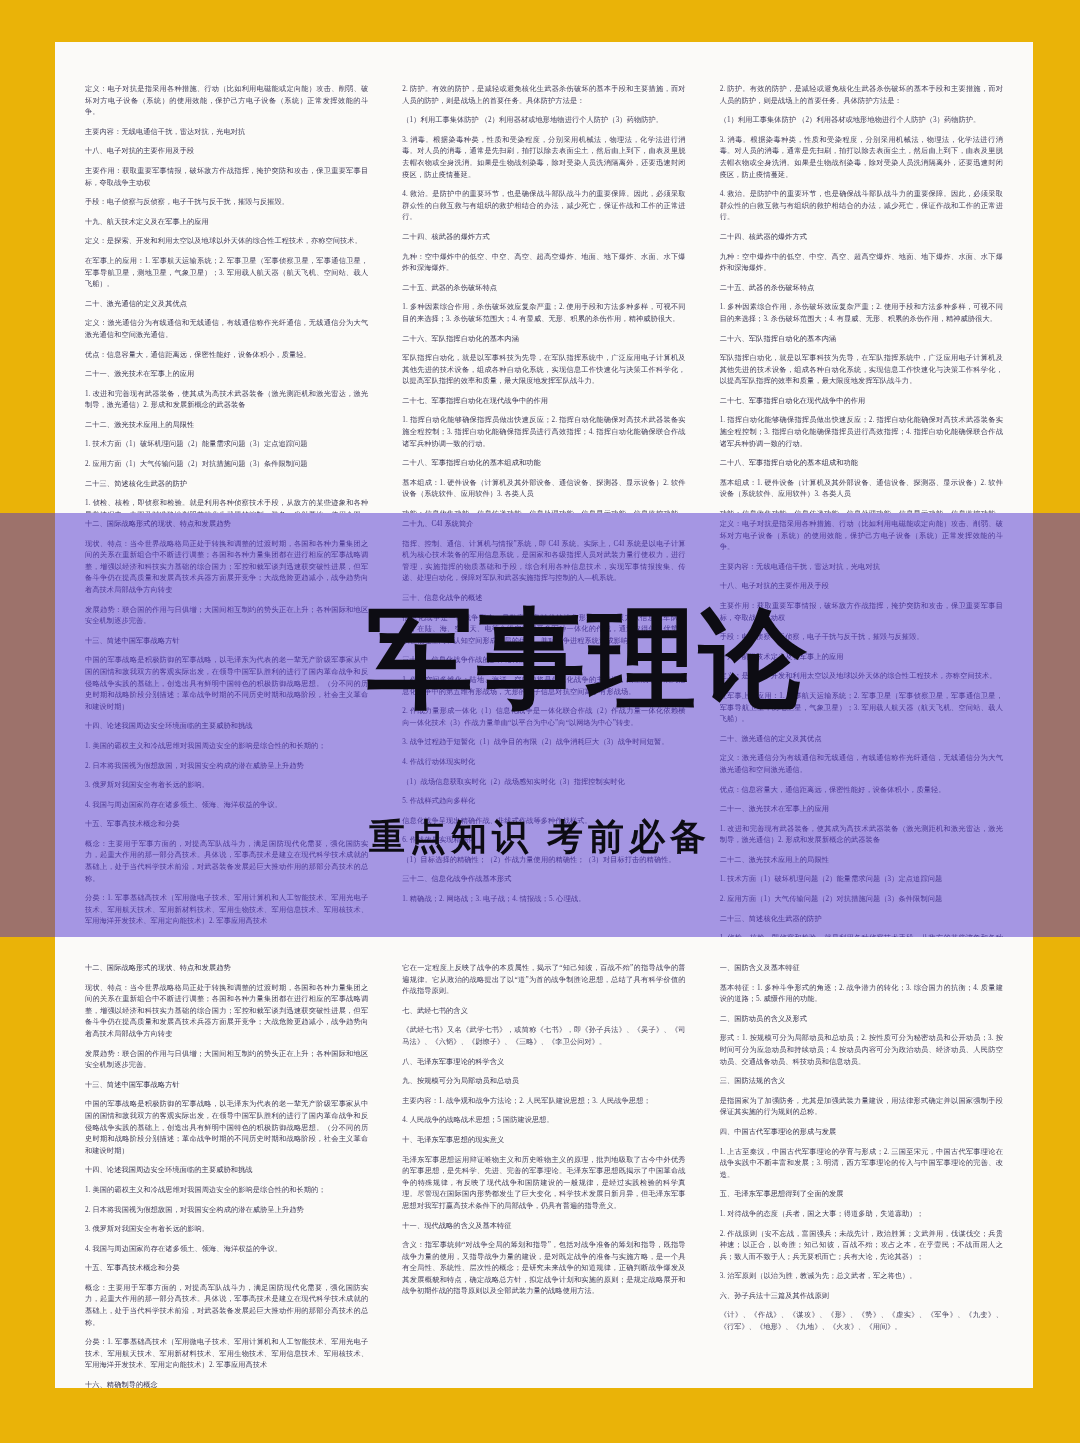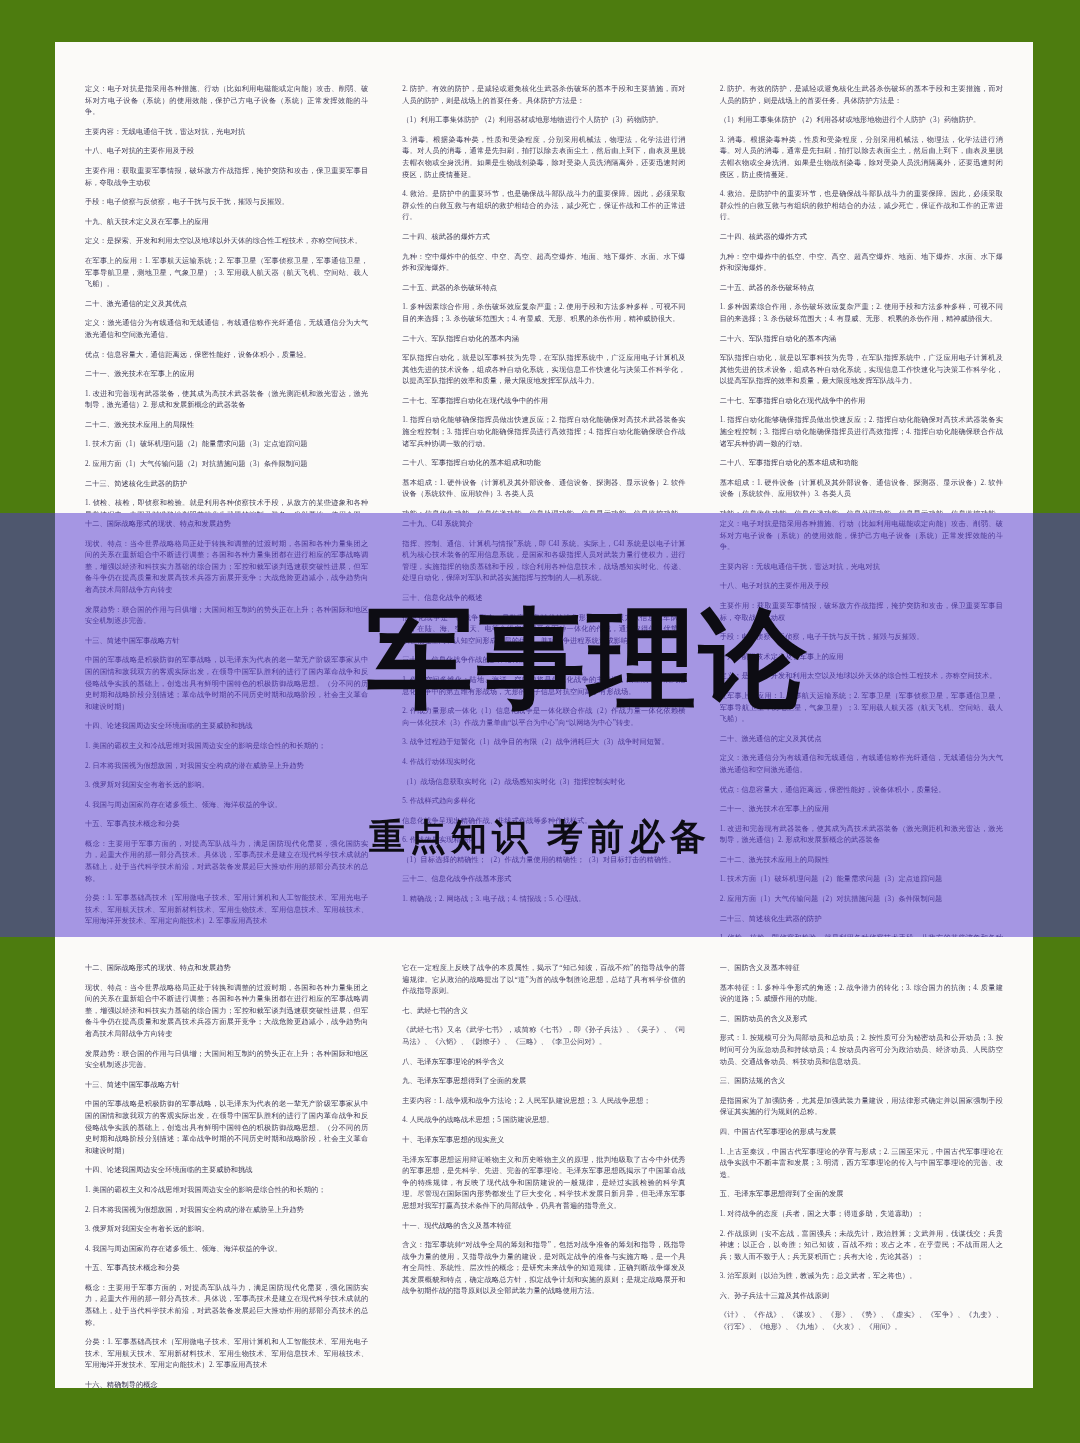--- a/index.html
+++ b/index.html
@@ -17,21 +17,21 @@
   .title{position:absolute;top:602px;left:0;width:1080px;text-align:center;
          font-family:Liberation Sans, sans-serif;font-weight:900;font-size:108px;
          line-height:1.05;color:#0D0C13;letter-spacing:3px;padding-left:48px;}
   .subtitle{position:absolute;top:818px;left:0;width:1080px;text-align:center;
          font-family:Liberation Serif, serif;font-weight:700;font-size:36px;
          line-height:1.1;color:#0D0C13;letter-spacing:5px;}
 </style>
 </head>
 <body>
 
-<div class="canvas" style="background: #4d7c0f;">
+<div class="canvas" style="background: #eab308;">
   <section class="page page1" style="background: rgb(251, 250, 248);">
       <div class="col">
         <p class="blk">定义：电子对抗是指采用各种措施、行动（比如利用电磁能或定向能）攻击、削弱、破坏对方电子设备（系统）的使用效能，保护己方电子设备（系统）正常发挥效能的斗争。</p>
         <p class="blk">主要内容：无线电通信干扰，雷达对抗，光电对抗</p>
         <p class="blk h">十八、电子对抗的主要作用及手段</p>
         <p class="blk">主要作用：获取重要军事情报，破坏敌方作战指挥，掩护突防和攻击，保卫重要军事目标，夺取战争主动权</p>
         <p class="blk">手段：电子侦察与反侦察，电子干扰与反干扰，摧毁与反摧毁。</p>
         <p class="blk h">十九、航天技术定义及在军事上的应用</p>
         <p class="blk">定义：是探索、开发和利用太空以及地球以外天体的综合性工程技术，亦称空间技术。</p>
         <p class="blk">在军事上的应用：1. 军事航天运输系统；2. 军事卫星（军事侦察卫星，军事通信卫星，军事导航卫星，测地卫星，气象卫星）；3. 军用载人航天器（航天飞机、空间站、载人飞船）。</p>
@@ -93,21 +93,21 @@
         <p class="blk">2. 日本将我国视为假想敌国，对我国安全构成的潜在威胁呈上升趋势</p>
         <p class="blk">3. 俄罗斯对我国安全有着长远的影响。</p>
         <p class="blk">4. 我国与周边国家尚存在诸多领土、领海、海洋权益的争议。</p>
         <p class="blk h">十五、军事高技术概念和分类</p>
         <p class="blk">概念：主要用于军事方面的，对提高军队战斗力，满足国防现代化需要，强化国防实力，起重大作用的那一部分高技术。具体说，军事高技术是建立在现代科学技术成就的基础上，处于当代科学技术前沿，对武器装备发展起巨大推动作用的那部分高技术的总称。</p>
         <p class="blk">分类：1. 军事基础高技术（军用微电子技术、军用计算机和人工智能技术、军用光电子技术、军用航天技术、军用新材料技术、军用生物技术、军用信息技术、军用核技术、军用海洋开发技术、军用定向能技术）2. 军事应用高技术</p>
         <p class="blk h">十六、精确制导的概念</p>
       </div>
       <div class="col">
         <p class="blk h">二十九、C4I 系统简介</p>
-        <p class="blk">指挥、控制、通信、计算机与情报”系统，即 C4I 系统。实际上，C4I 系统是以电子计算机为核心技术装备的军用信息系统，是国家和各级指挥人员对武装力量行使权力，进行管理，实施指挥的物质基础和手段，综合利用各种信息技术，战场感知实时化、传递、处理自动化，保障对军队和武器实施指挥与控制的人—机系统。</p>
+        <p class="blk">指挥、控制、通信、计算机与情报”系统，即 C4I 系统。实际上，C4I 系统是以电子计算机为核心技术装备的军用信息系统，是国家和各级指挥人员对武装力量行使权力，进行管理，实施指挥的物质基础和手段，综合利用各种信息技术，实现军事情报搜集、传递、处理自动化，保障对军队和武器实施指挥与控制的人—机系统。</p>
         <p class="blk h">三十、信息化战争的概述</p>
         <p class="blk">信息化战争是一种战争形态，是数字信息时代的战争形式，交战双方以信息化军队为主，在陆、海、空、天、电等全维空间展开多军种一体化的作战，通过取得信息优势，以在物理空间和认知空间形成全局的优势，并对战争进程系统造成影响。</p>
         <p class="blk h">三十一、信息化战争作战的多样化特点</p>
         <p class="blk">1. 作战空间多维化：陆地、海洋、空中均将是信息化战争的主战场，太空战场将成为信息化战争中的第五维有形战场，无形的电子信息对抗空间寓于有形战场。</p>
         <p class="blk">2. 作战力量形成一体化（1）信息化战争是一体化联合作战（2）作战力量一体化依赖横向一体化技术（3）作战力量单由“以平台为中心”向“以网络为中心”转变。</p>
         <p class="blk">3. 战争过程趋于短暂化（1）战争目的有限（2）战争消耗巨大（3）战争时间短暂。</p>
         <p class="blk">4. 作战行动体现实时化</p>
         <p class="blk">（1）战场信息获取实时化（2）战场感知实时化（3）指挥控制实时化</p>
         <p class="blk">5. 作战样式趋向多样化</p>
         <p class="blk">信息化战争呈现出精确作战、非线式作战等多种作战样式。</p>
@@ -152,21 +152,21 @@
         <p class="blk h">十五、军事高技术概念和分类</p>
         <p class="blk">概念：主要用于军事方面的，对提高军队战斗力，满足国防现代化需要，强化国防实力，起重大作用的那一部分高技术。具体说，军事高技术是建立在现代科学技术成就的基础上，处于当代科学技术前沿，对武器装备发展起巨大推动作用的那部分高技术的总称。</p>
         <p class="blk">分类：1. 军事基础高技术（军用微电子技术、军用计算机和人工智能技术、军用光电子技术、军用航天技术、军用新材料技术、军用生物技术、军用信息技术、军用核技术、军用海洋开发技术、军用定向能技术）2. 军事应用高技术</p>
         <p class="blk h">十六、精确制导的概念</p>
       </div>
       <div class="col">
         <p class="blk">它在一定程度上反映了战争的本质属性，揭示了“知己知彼，百战不殆”的指导战争的普遍规律。它从政治的战略提出了以“道”为首的战争制胜论思想，总结了具有科学价值的作战指导原则。</p>
         <p class="blk h">七、武经七书的含义</p>
         <p class="blk">《武经七书》又名《武学七书》，或简称《七书》，即《孙子兵法》、《吴子》、《司马法》、《六韬》、《尉缭子》、《三略》、《李卫公问对》。</p>
         <p class="blk h">八、毛泽东军事理论的科学含义</p>
-        <p class="blk h">九、毛泽东军事思想得到了全面的发展</p>
+        <p class="blk h">九、按规模可分为局部动员和总动员</p>
         <p class="blk">主要内容：1. 战争观和战争方法论；2. 人民军队建设思想；3. 人民战争思想；</p>
         <p class="blk">4. 人民战争的战略战术思想；5 国防建设思想。</p>
         <p class="blk h">十、毛泽东军事思想的现实意义</p>
         <p class="blk">毛泽东军事思想运用辩证唯物主义和历史唯物主义的原理，批判地吸取了古今中外优秀的军事思想，是先科学、先进、完善的军事理论。毛泽东军事思想既揭示了中国革命战争的特殊规律，有反映了现代战争和国防建设的一般规律，是经过实践检验的科学真理。尽管现在国际国内形势都发生了巨大变化，科学技术发展日新月异，但毛泽东军事思想对我军打赢高技术条件下的局部战争，仍具有普遍的指导意义。</p>
         <p class="blk h">十一、现代战略的含义及基本特征</p>
         <p class="blk">含义：指军事统帅“对战争全局的筹划和指导”，包括对战争准备的筹划和指导，既指导战争力量的使用，又指导战争力量的建设，是对既定战争的准备与实施方略，是一个具有全局性、系统性、层次性的概念；是研究未来战争的知道规律，正确判断战争爆发及其发展概貌和特点，确定战略总方针，拟定战争计划和实施的原则；是规定战略展开和战争初期作战的指导原则以及全部武装力量的战略使用方法。</p>
       </div>
       <div class="col">
         <p class="blk h">一、国防含义及基本特征</p>
         <p class="blk">基本特征：1. 多种斗争形式的角逐；2. 战争潜力的转化；3. 综合国力的抗衡；4. 质量建设的道路；5. 威慑作用的功能。</p>

